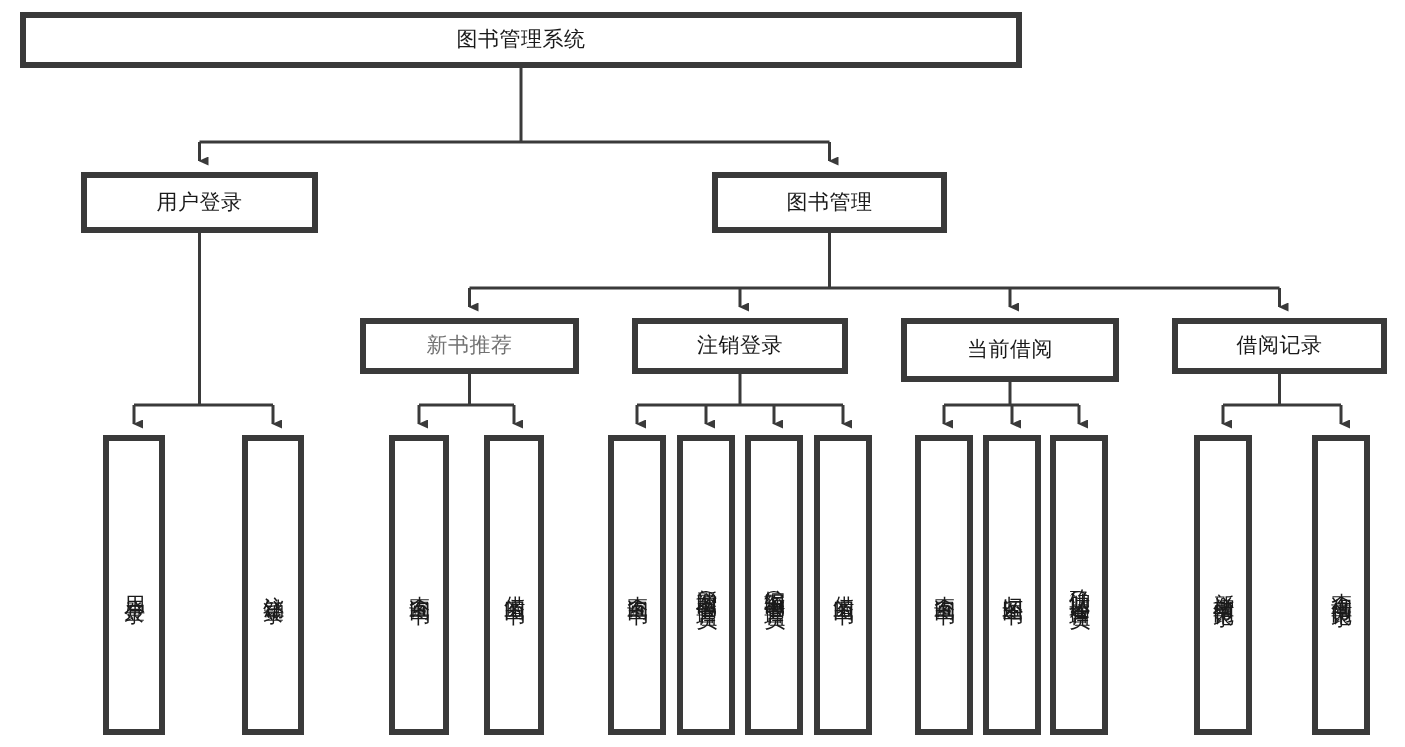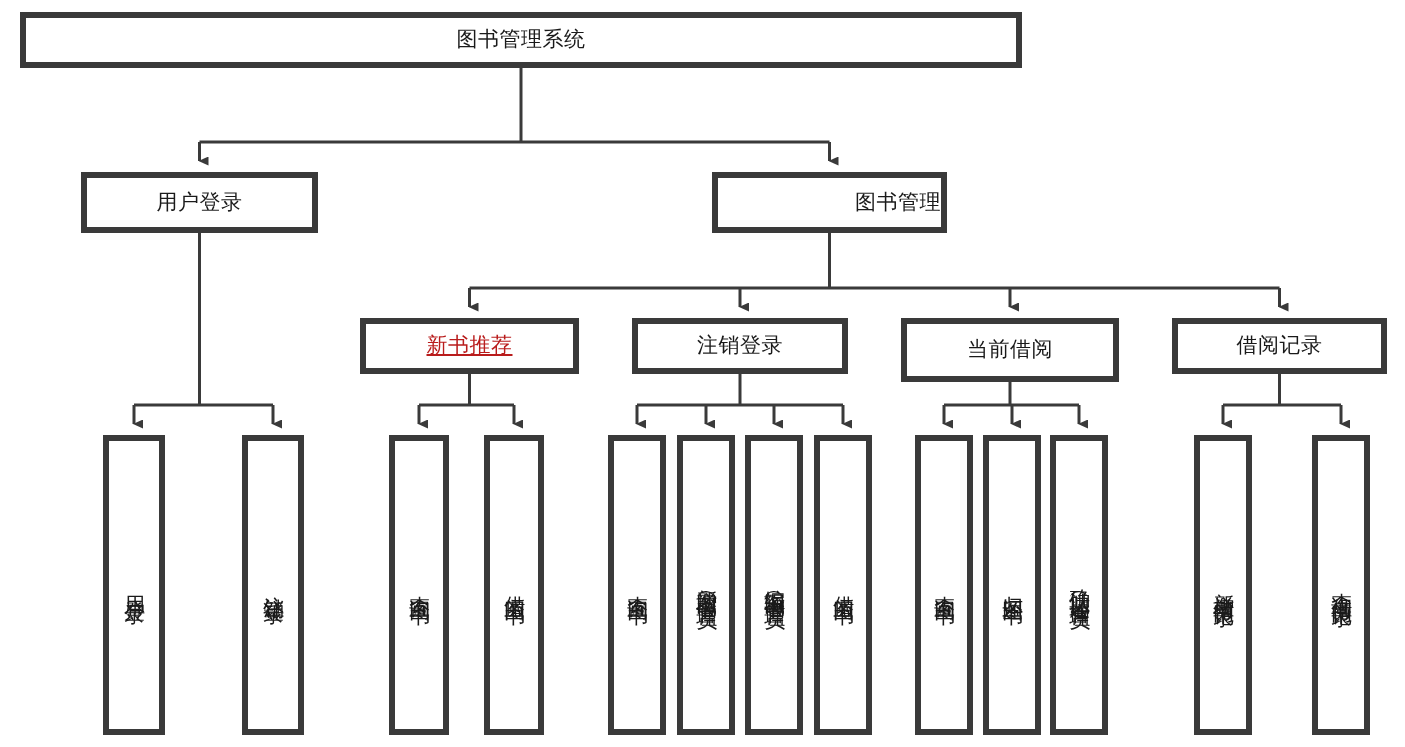--- a/index.html
+++ b/index.html
@@ -116,25 +116,25 @@
       </g>
   </svg>
 
   <div id="node-layer">
       <div class="node horiz" style="left: 20px; top: 12px; width: 1002px; height: 56px; border-color: rgb(58, 58, 58); background: rgb(255, 255, 255);">
         <span class="label" style="color: rgb(26, 26, 26);">图书管理系统</span>
       </div>
       <div class="node horiz" style="left: 81px; top: 172px; width: 237px; height: 61px; border-color: rgb(58, 58, 58); background: rgb(255, 255, 255);">
         <span class="label" style="color: rgb(26, 26, 26);">用户登录</span>
       </div>
-      <div class="node horiz" style="left: 712px; top: 172px; width: 235px; height: 61px; border-color: rgb(58, 58, 58); background: rgb(255, 255, 255); justify-content: flex-end;">
+      <div class="node horiz" style="left: 712px; top: 172px; width: 235px; height: 61px; border-color: rgb(58, 58, 58); background: rgb(255, 255, 255);">
         <span class="label" style="color: rgb(26, 26, 26);">图书管理</span>
       </div>
       <div class="node horiz" style="left: 360px; top: 318px; width: 219px; height: 56px; border-color: rgb(58, 58, 58); background: rgb(255, 255, 255);">
-        <span class="label" style="color: #b91c1c; text-decoration: underline;">新书推荐</span>
+        <span class="label" style="color: #737373;">新书推荐</span>
       </div>
       <div class="node horiz" style="left: 632px; top: 318px; width: 216px; height: 56px; border-color: rgb(58, 58, 58); background: rgb(255, 255, 255);">
         <span class="label" style="color: rgb(26, 26, 26);">注销登录</span>
       </div>
       <div class="node horiz" style="left: 901px; top: 318px; width: 218px; height: 64px; border-color: rgb(58, 58, 58); background: rgb(255, 255, 255);">
         <span class="label" style="color: rgb(26, 26, 26);">当前借阅</span>
       </div>
       <div class="node horiz" style="left: 1172px; top: 318px; width: 215px; height: 56px; border-color: rgb(58, 58, 58); background: rgb(255, 255, 255);">
         <span class="label" style="color: rgb(26, 26, 26);">借阅记录</span>
       </div>

